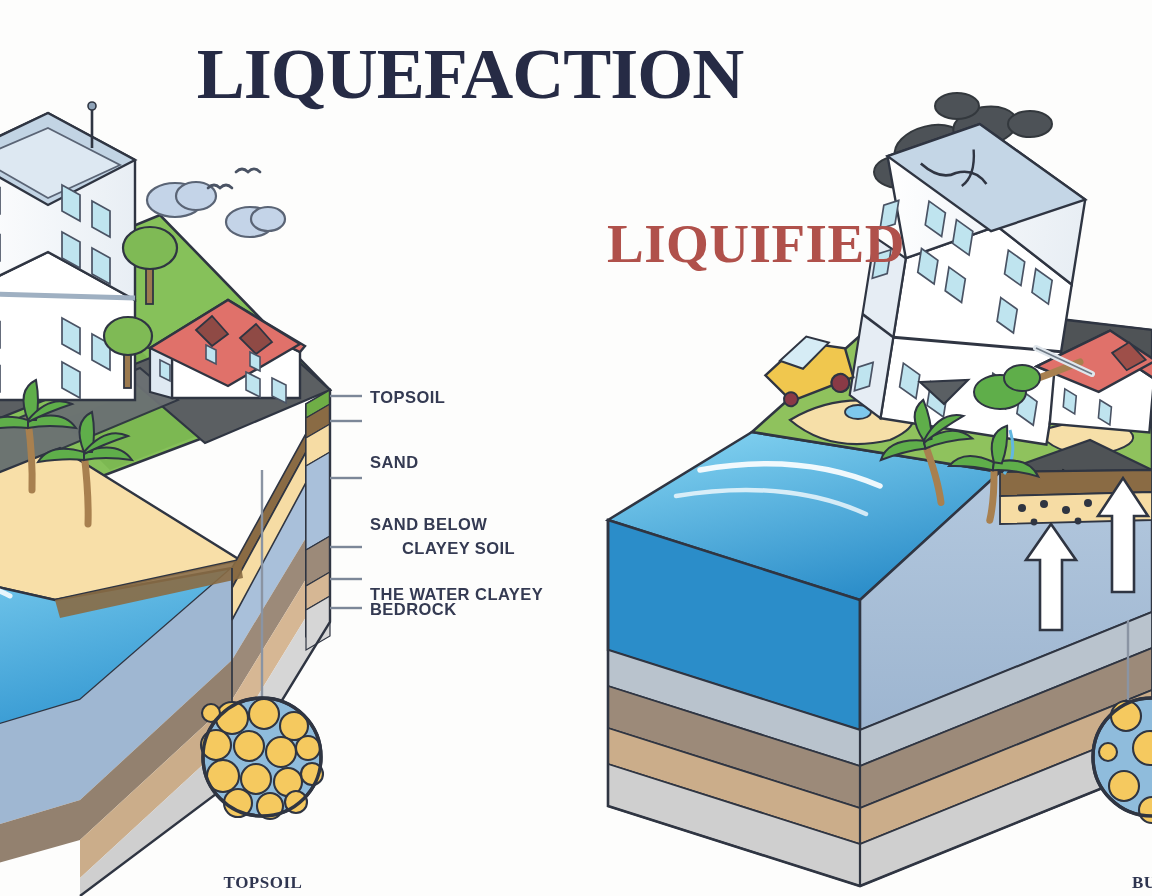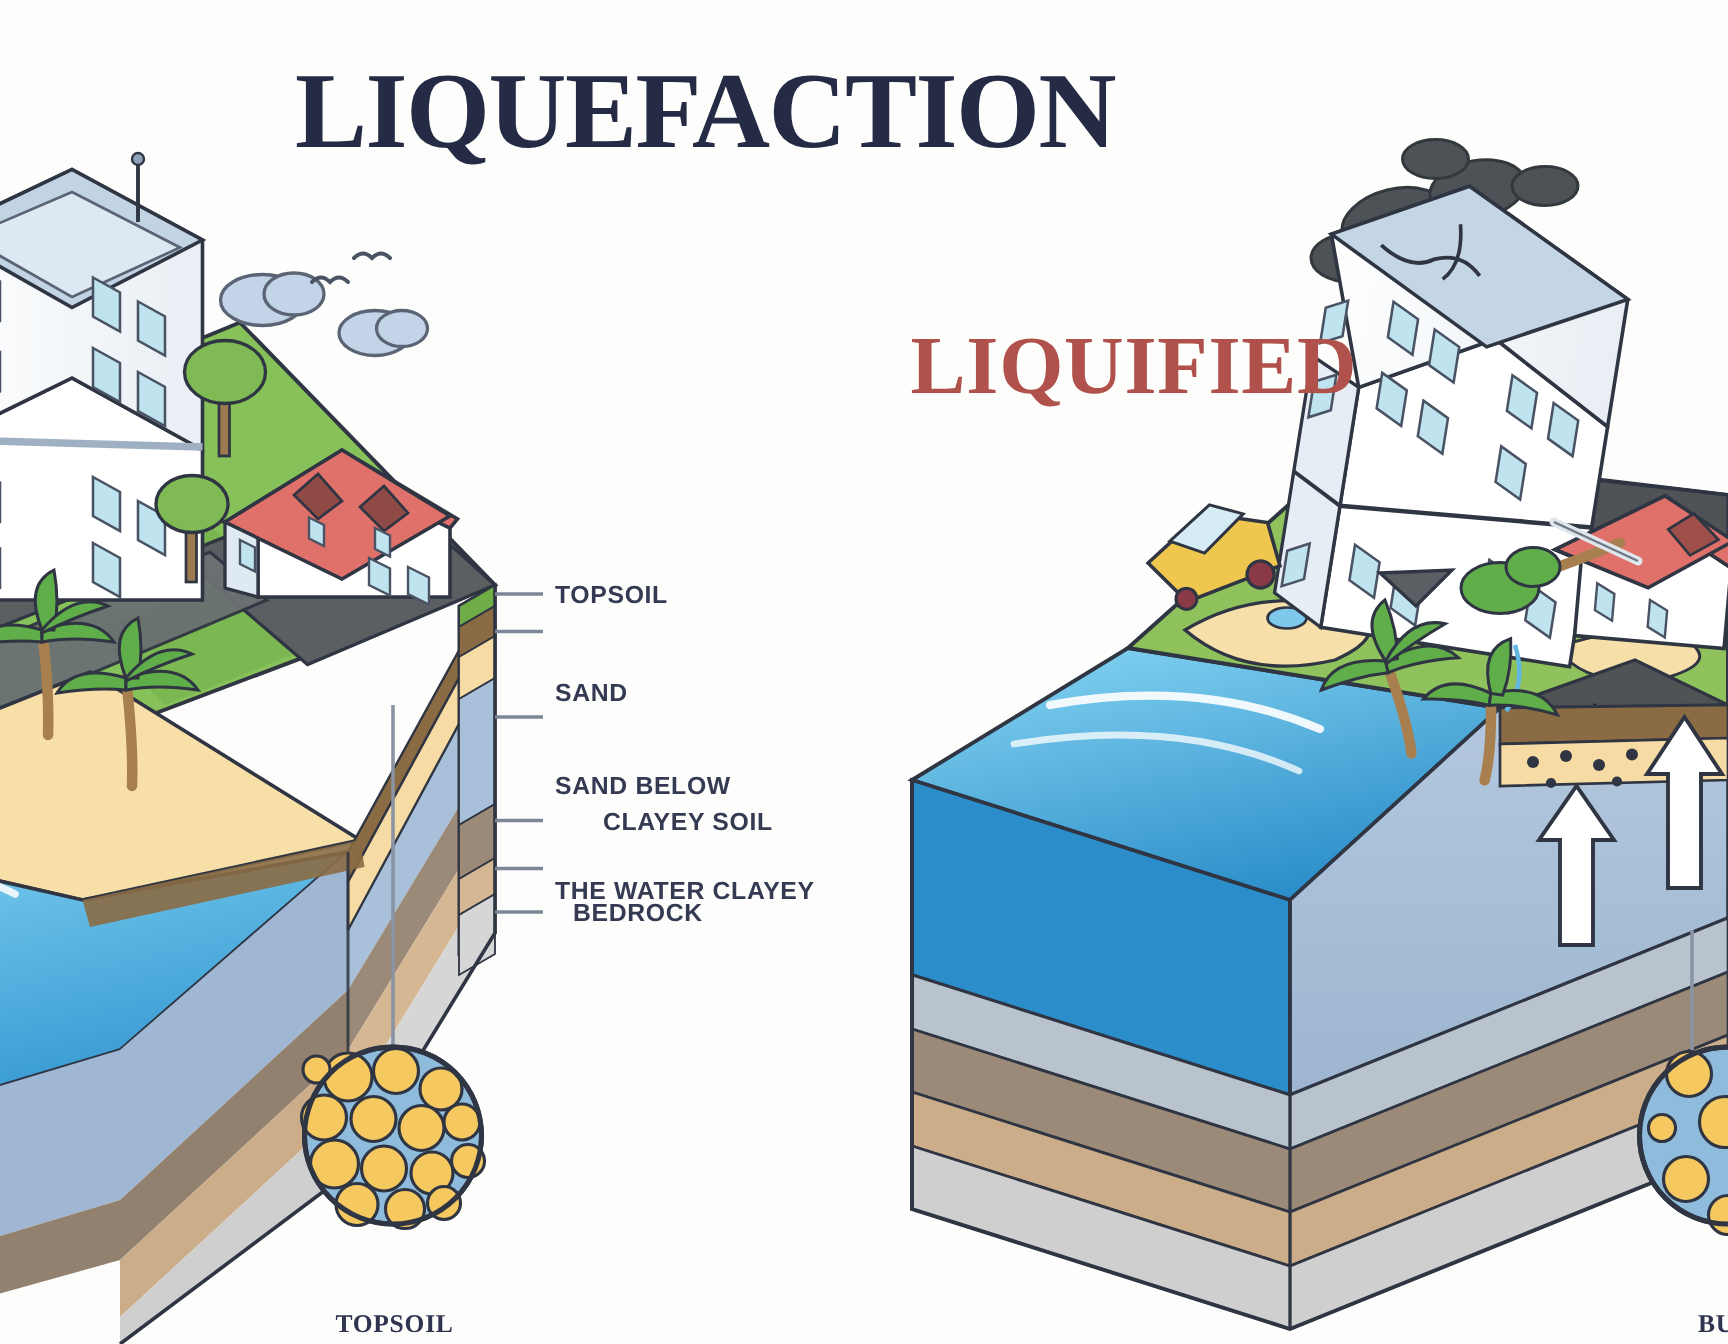--- a/index.html
+++ b/index.html
@@ -431,21 +431,21 @@
     <div>LIQUIFIED</div>
   </div>
 
   <div class="layer-label" style="left:370px; top:386px;">TOPSOIL</div>
   <div class="layer-label" style="left:370px; top:411px;margin-top:40px;">SAND</div>
   <div class="layer-label" style="left:370px; top:466px;">
     <div>SAND BELOW</div>
     <div>THE WATER CLAYEY</div>
   </div>
   <div class="layer-label" style="left:370px; top:537px;margin-left:32px;">CLAYEY SOIL</div>
-  <div class="layer-label" style="left:382px; top:598px;">BEDROCK</div>
+  <div class="layer-label" style="left:370px; top:598px;">BEDROCK</div>
 
   <div class="caption" style="left:170px; top:822px; width:186px;">
     <div>TOPSOIL</div>
     
   </div>
   <div class="caption right-cut" style="left:1082px; top:822px; width:120px;">
     <div style="margin-left:50px;">BU</div>
     
   </div>
 

